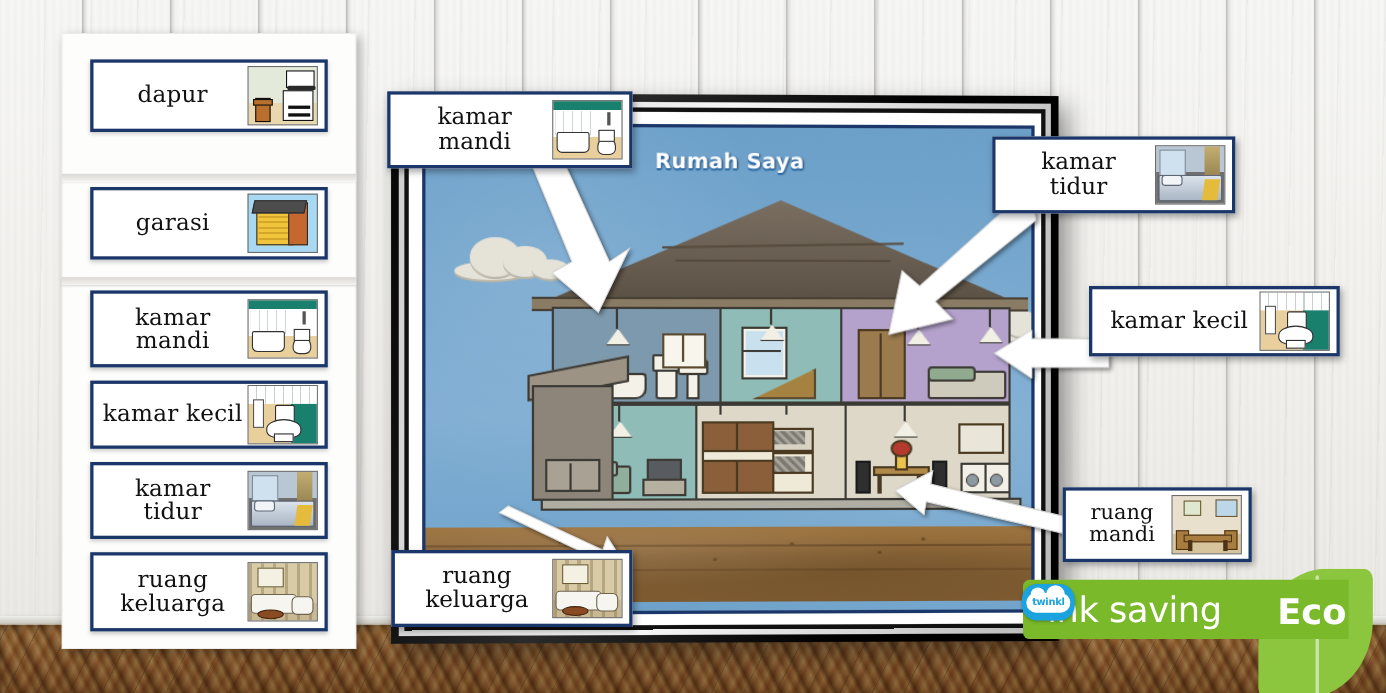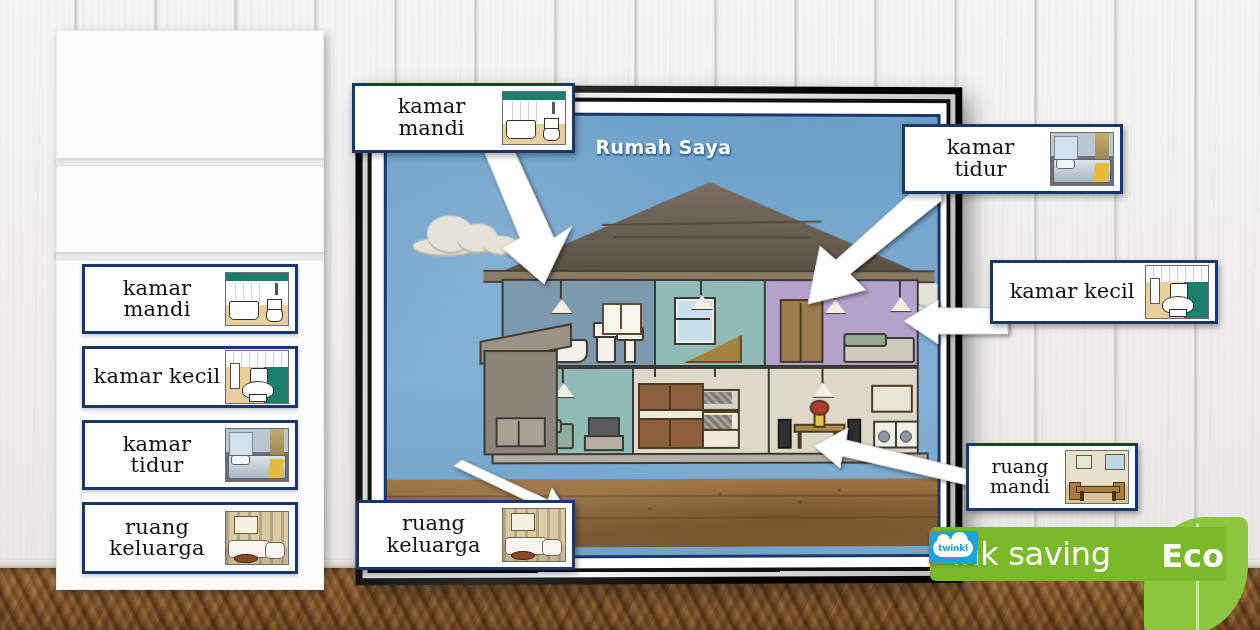--- a/index.html
+++ b/index.html
@@ -217,21 +217,21 @@
   }
   .callout .cpic{width:62px;height:52px;flex:0 0 62px;border:1px solid #6b6b6b;overflow:hidden;position:relative;}
 
   
   .arrow{position:absolute;z-index:35;filter:drop-shadow(2px 2px 2px rgba(0,0,0,.45));}
 
   
   #twinkl{
     position:absolute;left:929px;top:531px;width:48px;height:33px;
     background:#1ba3e0;display:flex;align-items:center;justify-content:center;
-    border-radius:0;box-shadow:0 1px 3px rgba(0,0,0,.3);z-index:60;
+    border-radius:14px;box-shadow:0 1px 3px rgba(0,0,0,.3);z-index:60;
   }
   #twinkl .cloudlogo{
     position:relative;width:40px;height:18px;background:#fff;border-radius:10px;
     display:flex;align-items:center;justify-content:center;
   }
   #twinkl .cloudlogo:before{content:"";position:absolute;left:4px;top:-5px;width:13px;height:13px;background:#fff;border-radius:50%;}
   #twinkl .cloudlogo:after{content:"";position:absolute;right:5px;top:-7px;width:17px;height:17px;background:#fff;border-radius:50%;}
   #twinkl .tw{position:relative;z-index:2;font-family:"DejaVu Sans",sans-serif;font-weight:700;font-size:9px;color:#1ba3e0;letter-spacing:-.3px;}
 
   #ecobadge{position:absolute;left:930px;top:527px;width:330px;height:64px;z-index:55;}
@@ -262,21 +262,42 @@
 <div id="stage">
 
   <div class="wall"></div>
   <div class="baseboard"></div>
   <div class="floor"></div>
 
   <div id="cardsheet">
     <div class="sheet-sep" style="top:128px"></div>
     <div class="sheet-sep" style="top:222px"></div>
 
-
+    <div class="wcard" style="top:24px;height:66px">
+      <div class="wtext">dapur</div>
+      <div class="wpic pic-kitchen">
+        <i class="k1"></i>
+          <i class="k2"></i>
+          <i class="k3"></i>
+          <i class="k4"></i>
+          <i class="k5"></i>
+          <i class="k6"></i>
+          <i class="k7"></i>
+      </div>
+    </div>
+
+    <div class="wcard" style="top:140px;height:66px">
+      <div class="wtext">garasi</div>
+      <div class="wpic pic-garage">
+        <i class="g1"></i>
+          <i class="g4"></i>
+          <i class="g2"></i>
+          <i class="g3"></i>
+      </div>
+    </div>
 
     <div class="wcard" style="top:234px;height:70px">
       <div class="wtext two">
         <span>kamar</span><br>
         <span>mandi</span>
       </div>
       <div class="wpic pic-bath">
         <i class="b1"></i>
           <i class="b2"></i>
           <i class="b3"></i>

